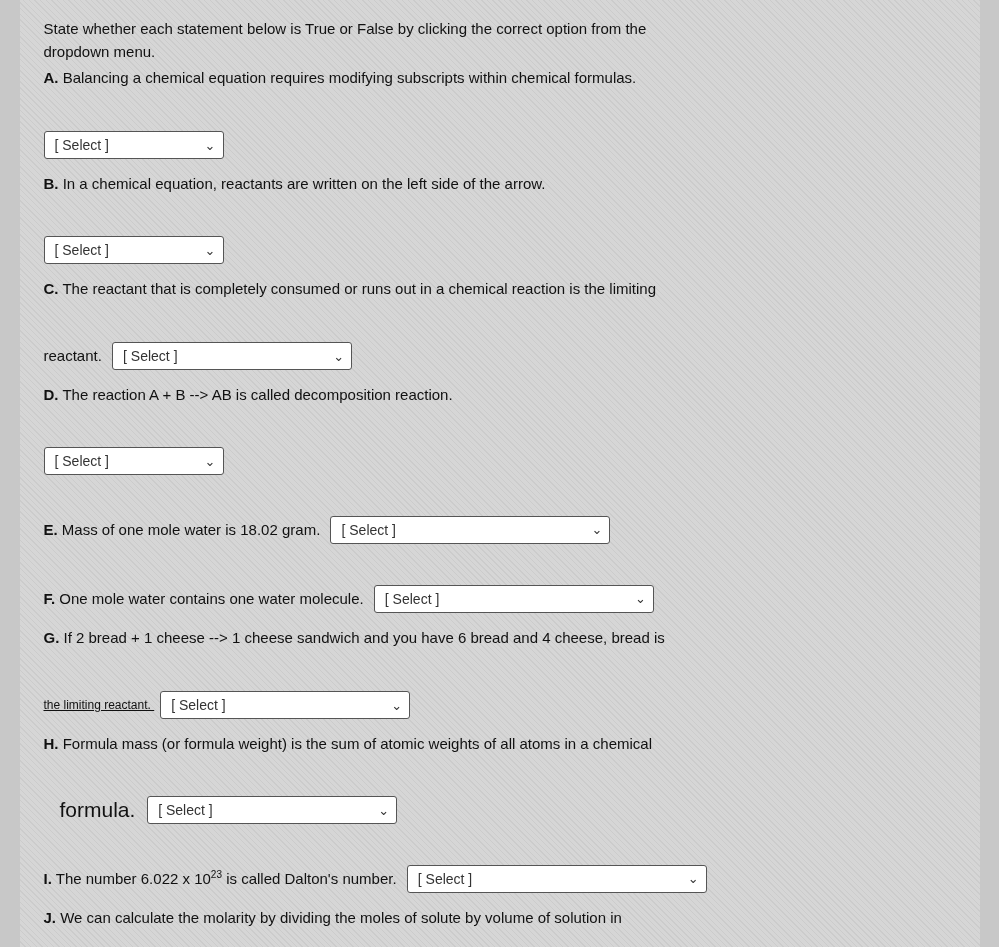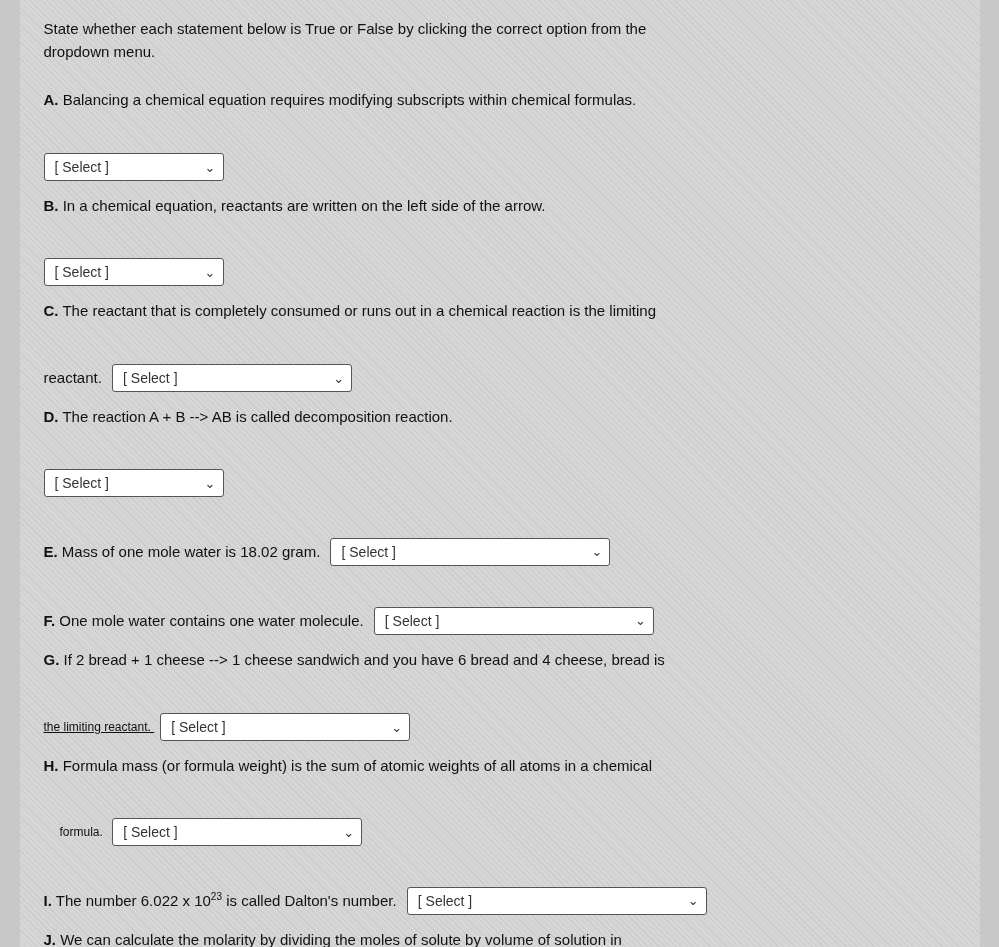--- a/index.html
+++ b/index.html
@@ -27,21 +27,21 @@
         transparent,
         transparent 3px,
         rgba(180,180,180,0.3) 3px,
         rgba(180,180,180,0.3) 4px
       );
     }
 
     .instructions {
       font-size: 15px;
       line-height: 1.5;
-      margin-bottom: 26px;
+      margin-bottom: 4px;
       color: #111;
     }
 
     .question-block {
       margin-bottom: 14px;
     }
 
     .question-text {
       font-size: 15px;
       line-height: 1.5;
@@ -218,21 +218,21 @@
         <span class="chevron">⌄</span>
       </div>
     </div>
   </div>
 
   <div class="question-block">
     <div class="question-text">
       <strong>H.</strong> Formula mass (or formula weight) is the sum of atomic weights of all atoms in a chemical
     </div>
     <div class="select-row">
-      <span style="font-size:12px;padding-left:16px;">formula.&nbsp;</span>
+      <span style="font-size:21px;padding-left:16px;">formula.&nbsp;</span>
       <div class="select-wrapper inline-select">
         <select style="min-width:250px;">
           <option>[ Select ]</option>
           <option>True</option>
           <option>False</option>
         </select>
         <span class="chevron">⌄</span>
       </div>
     </div>
   </div>

